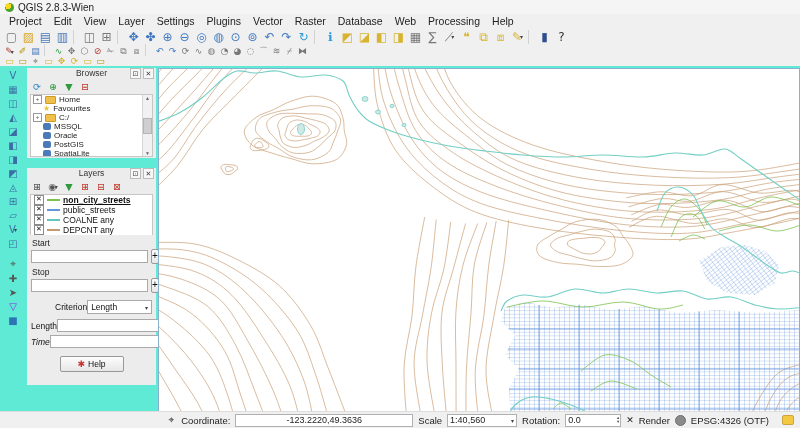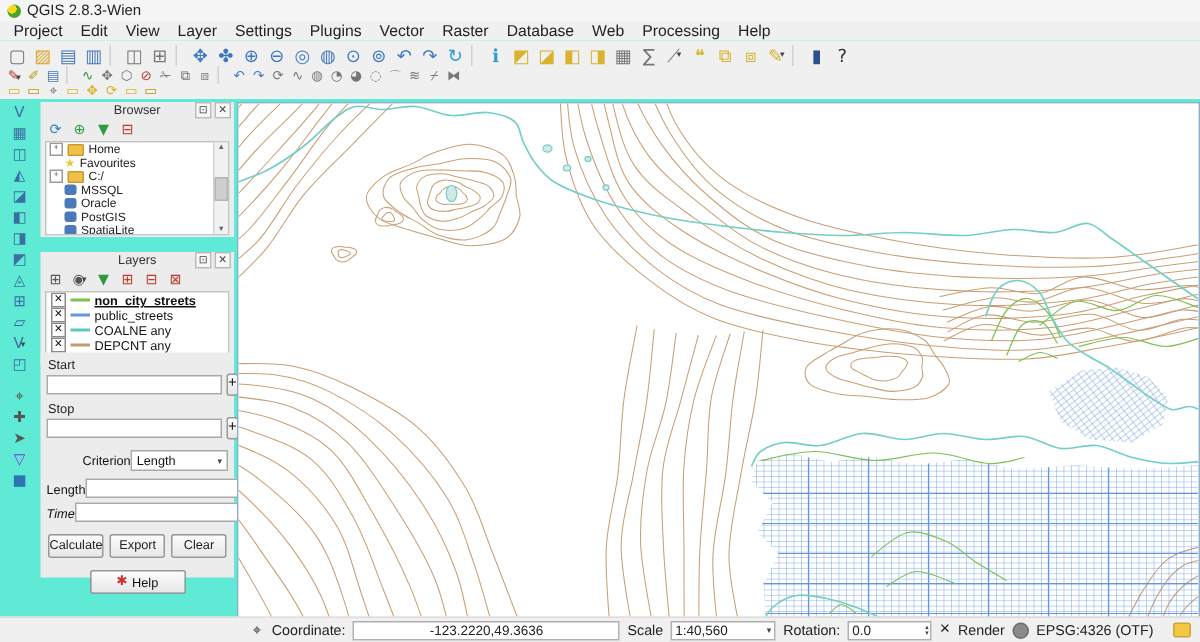--- a/index.html
+++ b/index.html
@@ -300,25 +300,20 @@
         <span style="font-size:6px;color:#444;">▾</span>
       </span>
     </div>
     <div class="sp-row" style="margin-top:5px;">
       <span style="width:30px;font-size:8.5px;">Length</span>
       <input class="sp-input" value="" style="">
     </div>
     <div class="sp-row" style="margin-top:3px;">
       <span style="width:30px;font-size:8.5px;font-style:italic;">Time</span>
       <input class="sp-input" value="" style="">
-    </div>
-    <div class="btnrow">
-      <span class="btn">Calculate</span>
-      <span class="btn">Export</span>
-      <span class="btn">Clear</span>
     </div>
     <div class="helpwrap">
       <span class="helpbtn">
         <span class="helpico">✱</span>
         <span>Help</span>
       </span>
     </div>
   </div>
 
   <div class="map">

